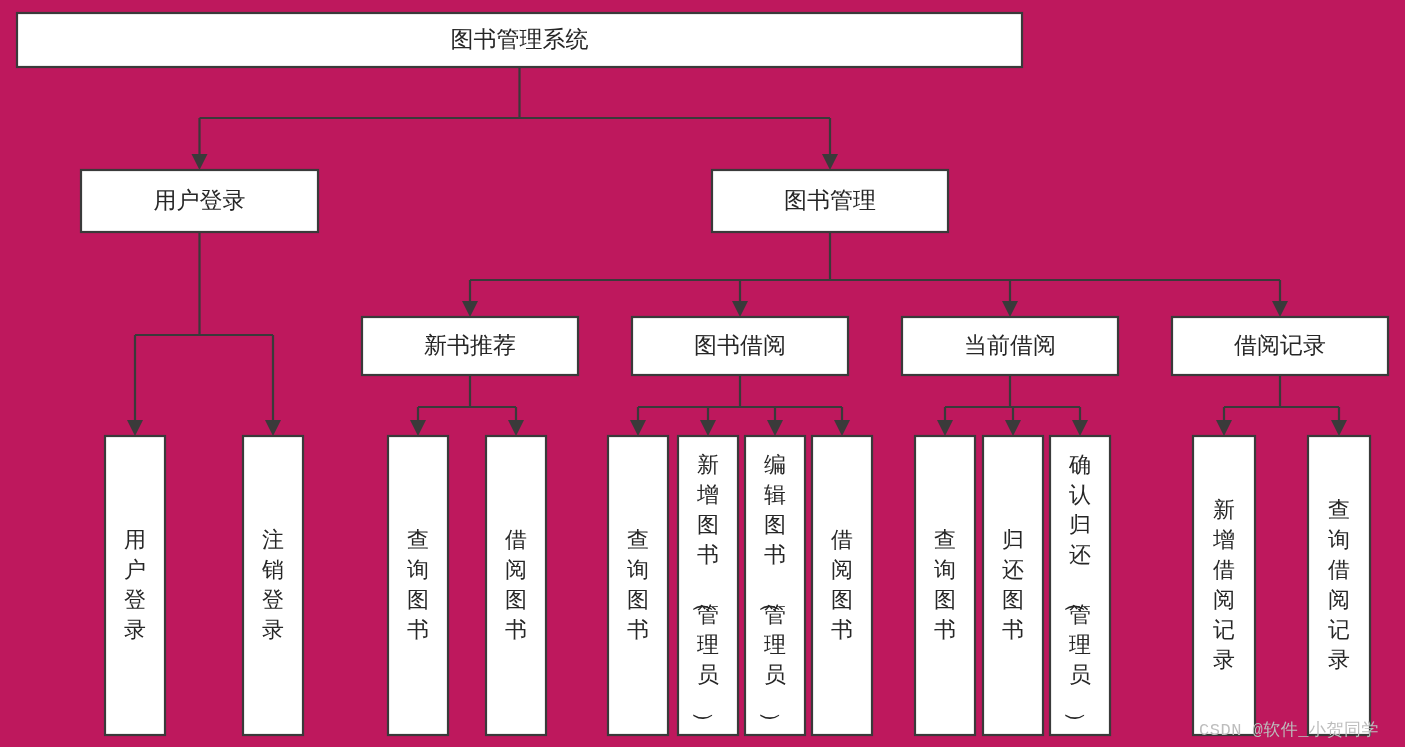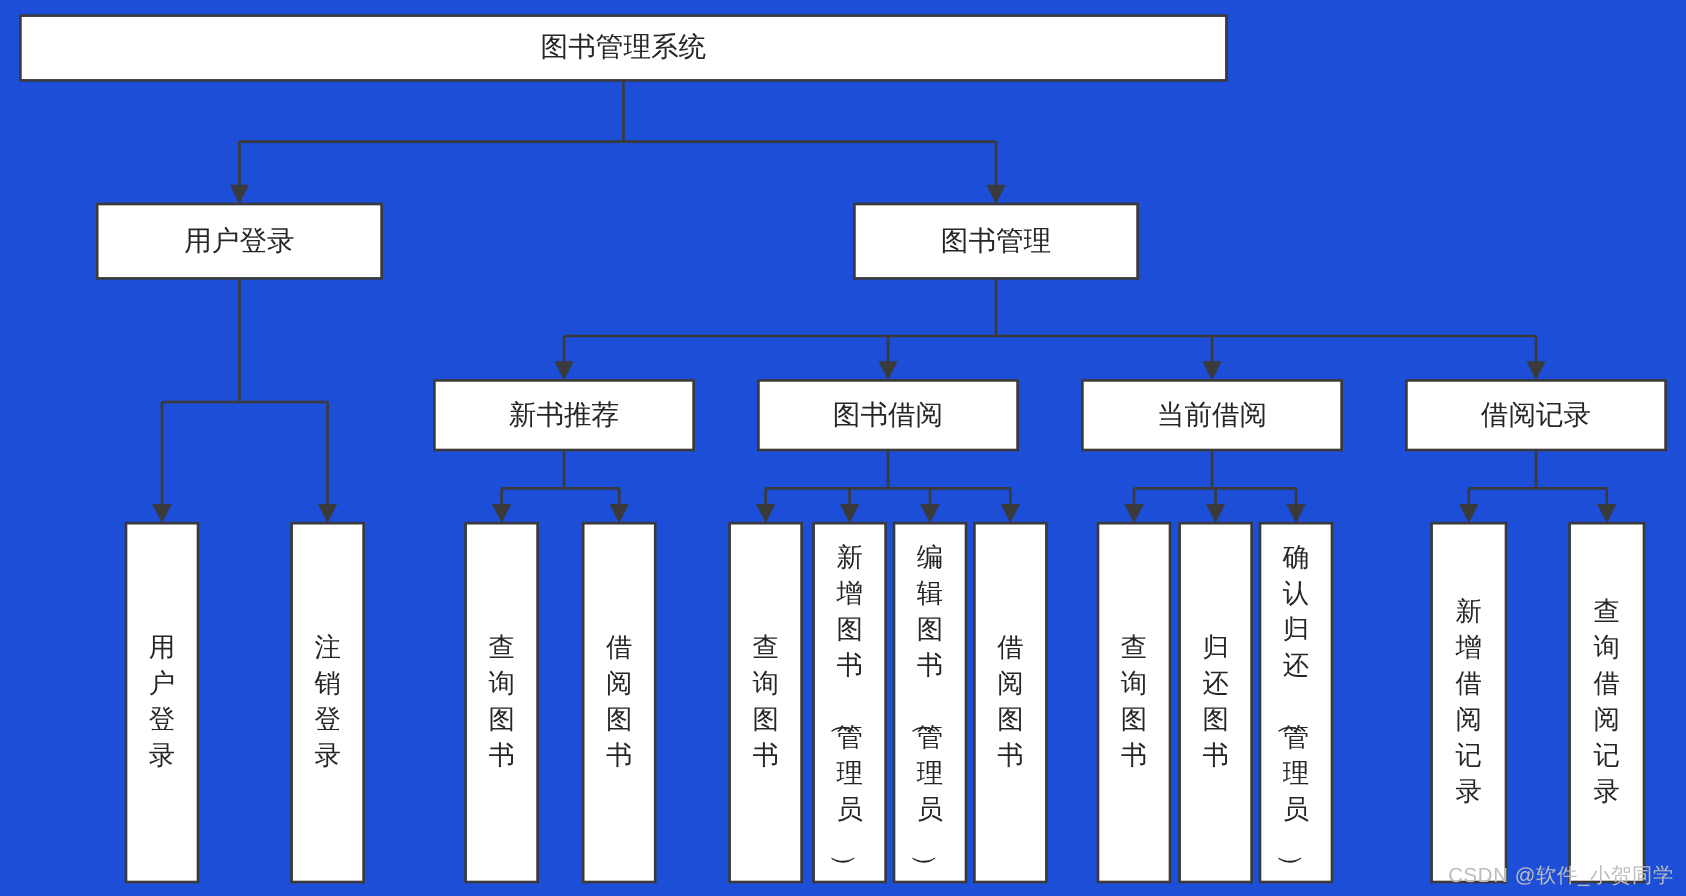--- a/index.html
+++ b/index.html
@@ -7,21 +7,21 @@
     padding: 0;
     background: #ffffff;
   }
   body {
     font-family: "Liberation Sans", "DejaVu Sans", sans-serif;
   }
   #diagram-root {
     position: relative;
     width: 1405px;
     height: 747px;
-    background: #1d4ed8;
+    background: #be185d;
     overflow: hidden;
   }
   svg.diagram-canvas {
     position: absolute;
     top: 0;
     left: 0;
     width: 1405px;
     height: 747px;
   }
   .node-box {
@@ -45,23 +45,23 @@
     stroke: #3a3a3a;
     stroke-width: 2.2;
     fill: none;
   }
   .arrow-head {
     fill: #3a3a3a;
     stroke: none;
   }
   .watermark {
     position: absolute;
-    right: 10px;
+    right: 26px;
     bottom: 6px;
-    font-family: Liberation Sans, sans-serif;
+    font-family: Liberation Mono, monospace;
     font-size: 17px;
     color: #bdbdbd;
     letter-spacing: 0.5px;
     white-space: nowrap;
     pointer-events: none;
   }
 </style>
 </head>
 <body>
 

